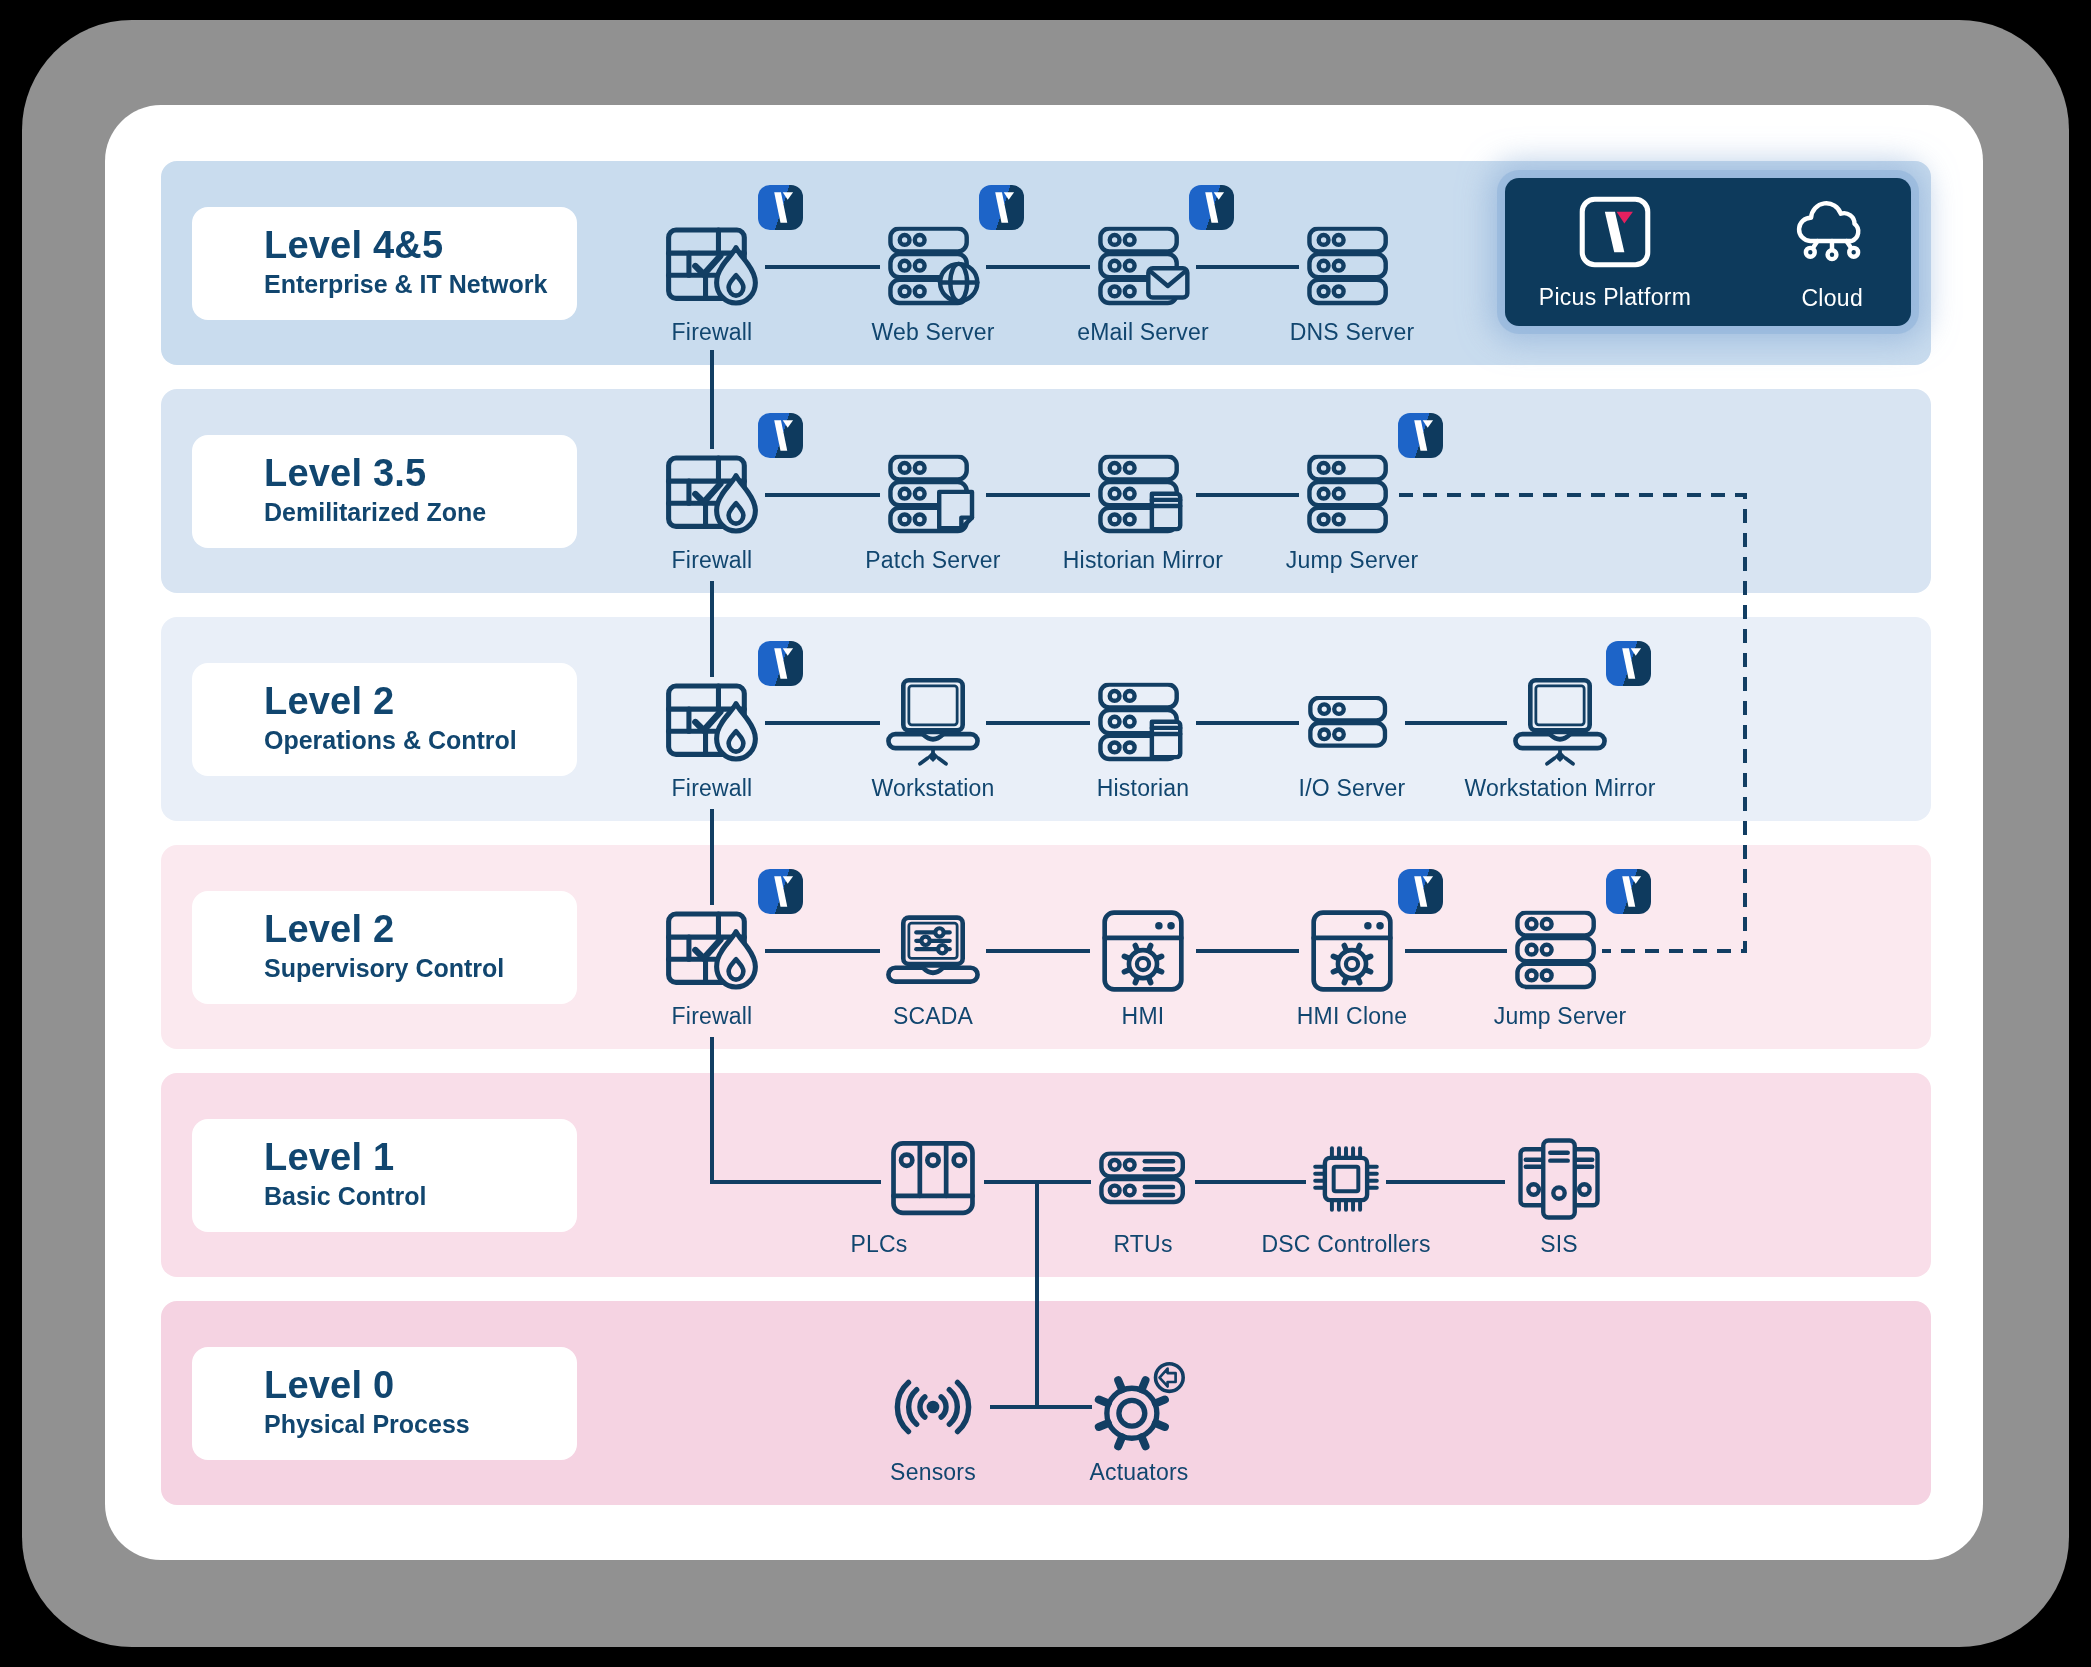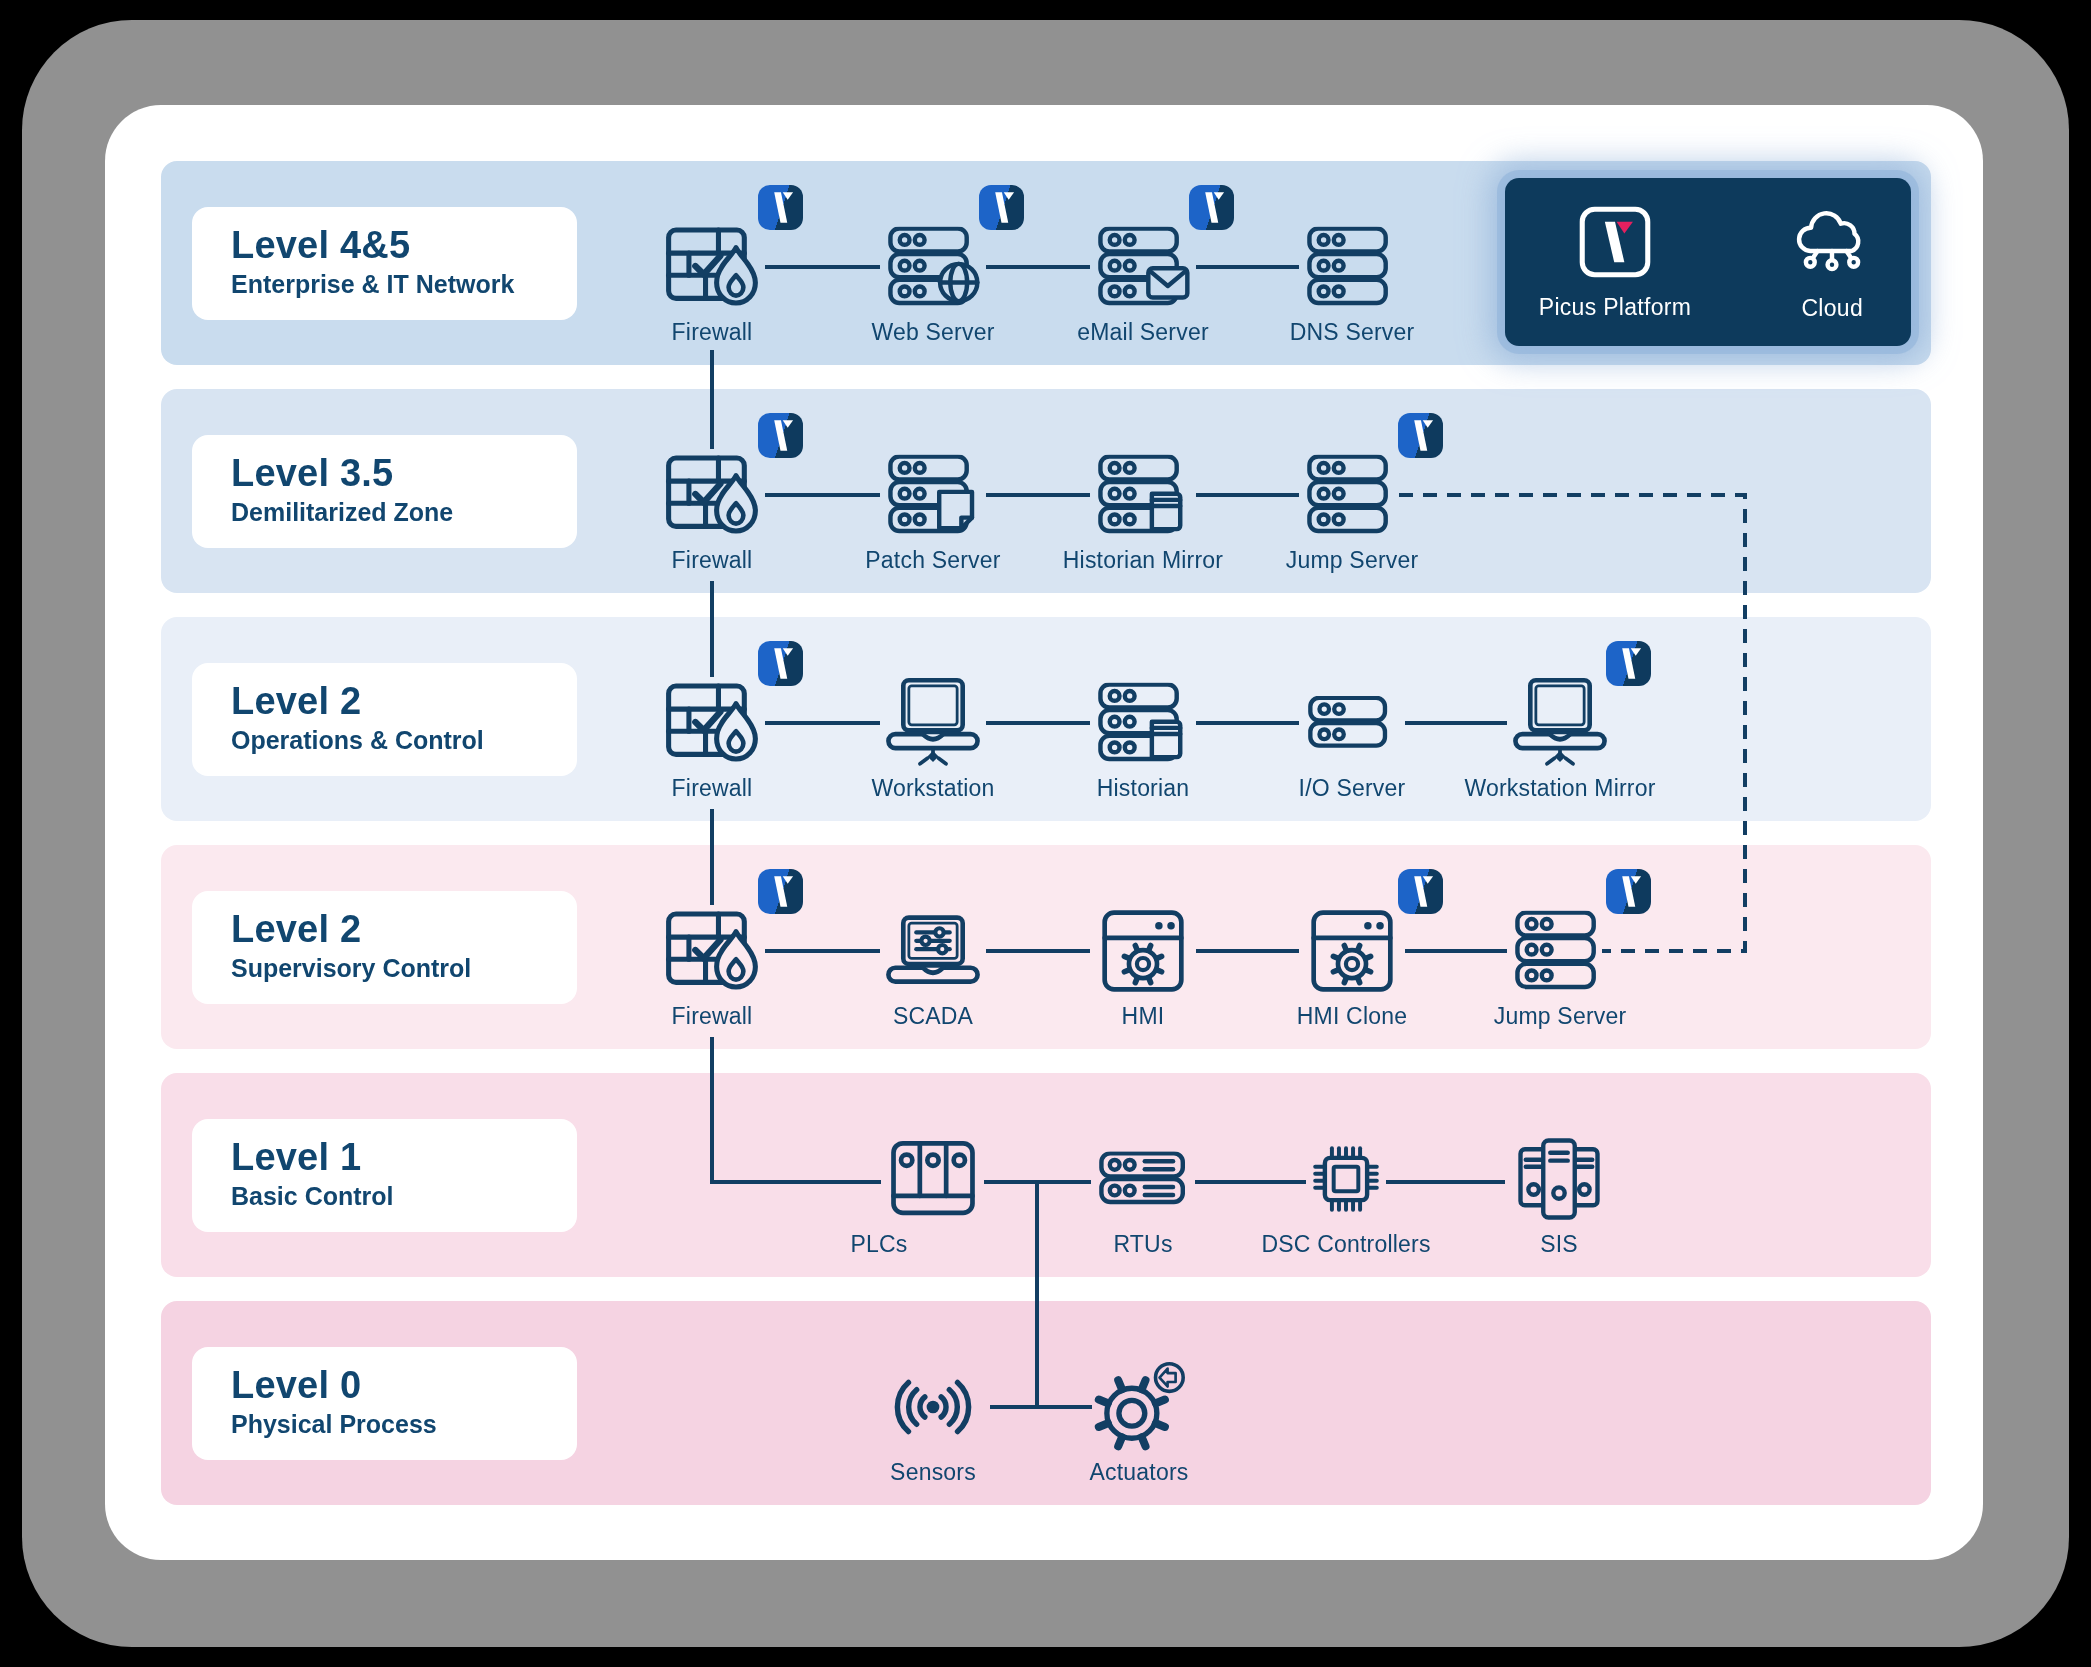--- a/index.html
+++ b/index.html
@@ -2,32 +2,32 @@
 <html><head>
 <meta charset="utf-8">
 <style>
   html,body{margin:0;padding:0;background:#000;}
   .stage{position:relative;width:2091px;height:1667px;background:#000;overflow:hidden;
          font-family:"Liberation Sans", sans-serif;}
   .frame{position:absolute;left:22px;top:20px;width:2047px;height:1627px;border-radius:110px;background:#919191;}
   .page{position:absolute;left:105px;top:105px;width:1878px;height:1455px;border-radius:56px;background:#fff;}
   .band{position:absolute;left:161px;width:1770px;height:204px;border-radius:16px;}
   .label-box{position:absolute;left:192px;width:385px;height:113px;border-radius:16px;background:#fff;
-             box-sizing:border-box;padding:17px 20px 0 39px;z-index:3;}
+             box-sizing:border-box;padding:17px 20px 0 72px;z-index:3;}
   .label-box .t{font-size:38px;font-weight:800;color:#11466f;line-height:1.12;letter-spacing:.2px;}
   .label-box .s{font-size:25px;font-weight:700;color:#11466f;line-height:1.15;margin-top:3px;}
   .wires{position:absolute;left:0;top:0;z-index:2;}
   .dev-icon{position:absolute;transform:translate(-50%,-50%);z-index:4;line-height:0;}
   .dev-label{position:absolute;transform:translateX(-50%);z-index:4;font-size:23px;font-weight:500;
              color:#11466f;white-space:nowrap;letter-spacing:.2px;}
   .badge{position:absolute;width:45px;height:45px;border-radius:12px;z-index:5;
          background:linear-gradient(108deg,#1d64c8 53%,#0e3a5e 53%);
          display:flex;align-items:center;justify-content:center;}
   .badge svg{width:45px;height:45px;}
-  .platform{position:absolute;left:1505px;top:178px;width:406px;height:168px;border-radius:14px;
+  .platform{position:absolute;left:1505px;top:178px;width:406px;height:148px;border-radius:14px;
             background:#0d3a5c;z-index:3;display:flex;align-items:center;justify-content:center;gap:96px;
             box-shadow:0 0 0 8px rgba(136,172,214,.45), 0 0 30px 16px rgba(136,172,214,.6);}
   .p-item{display:flex;flex-direction:column;align-items:center;}
   .p-item .p-label{color:#fff;font-size:23px;font-weight:500;margin-top:9px;letter-spacing:.3px;}
 </style>
 </head>
 <body>
 
 <div class="stage">
   <div class="frame"></div>

